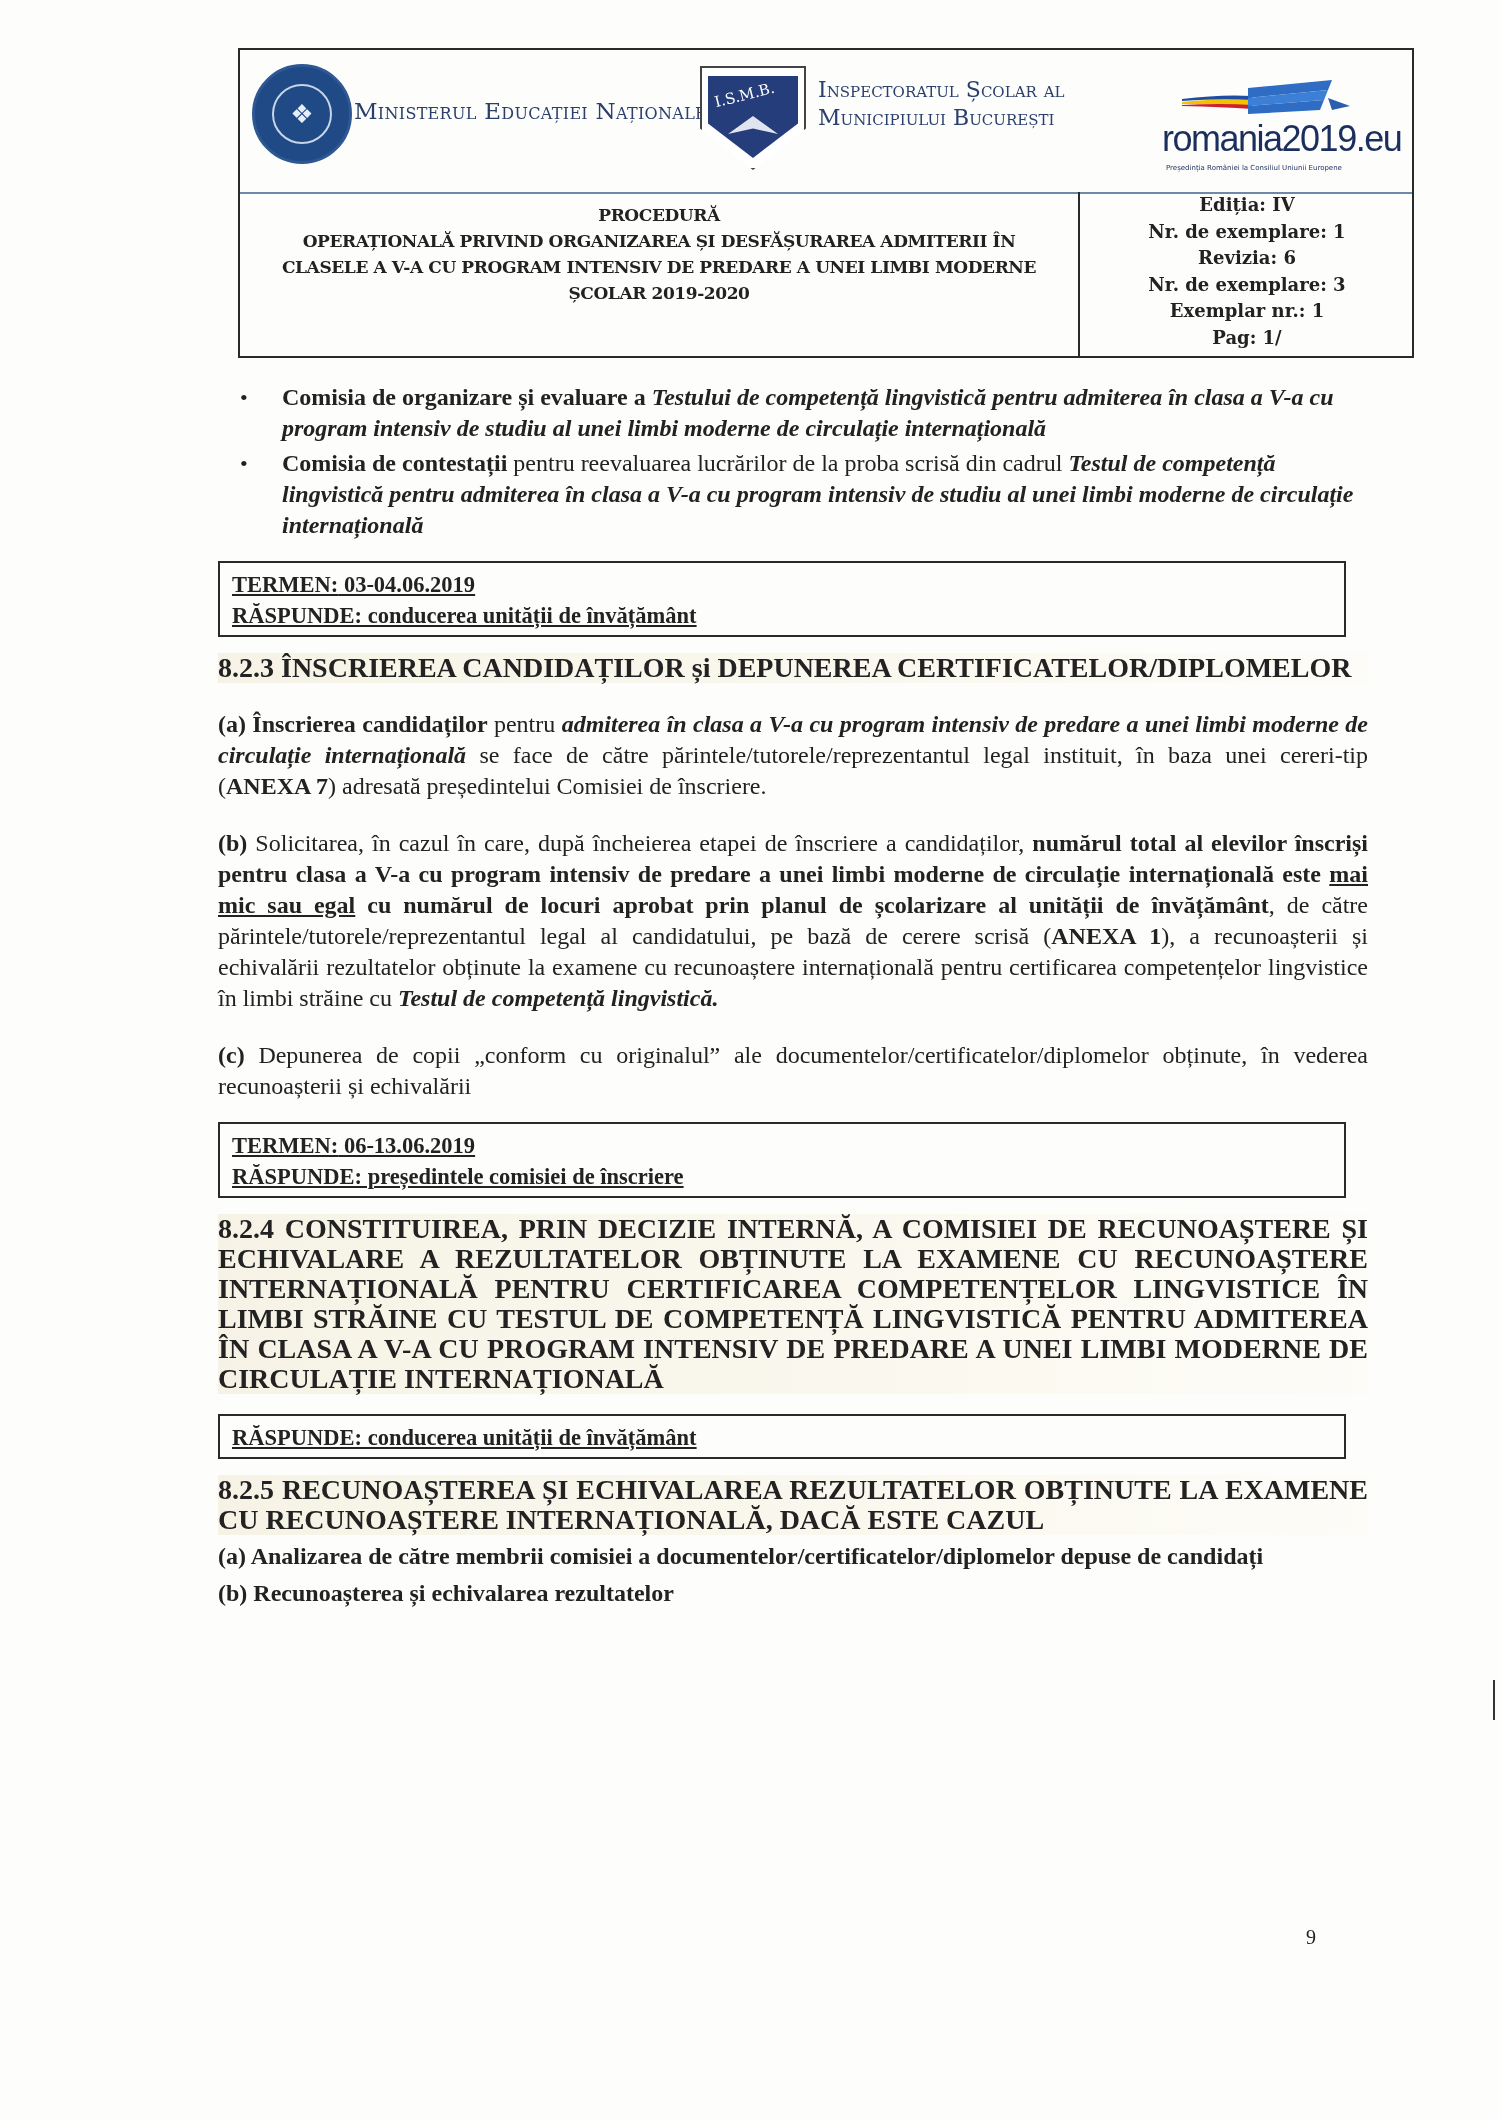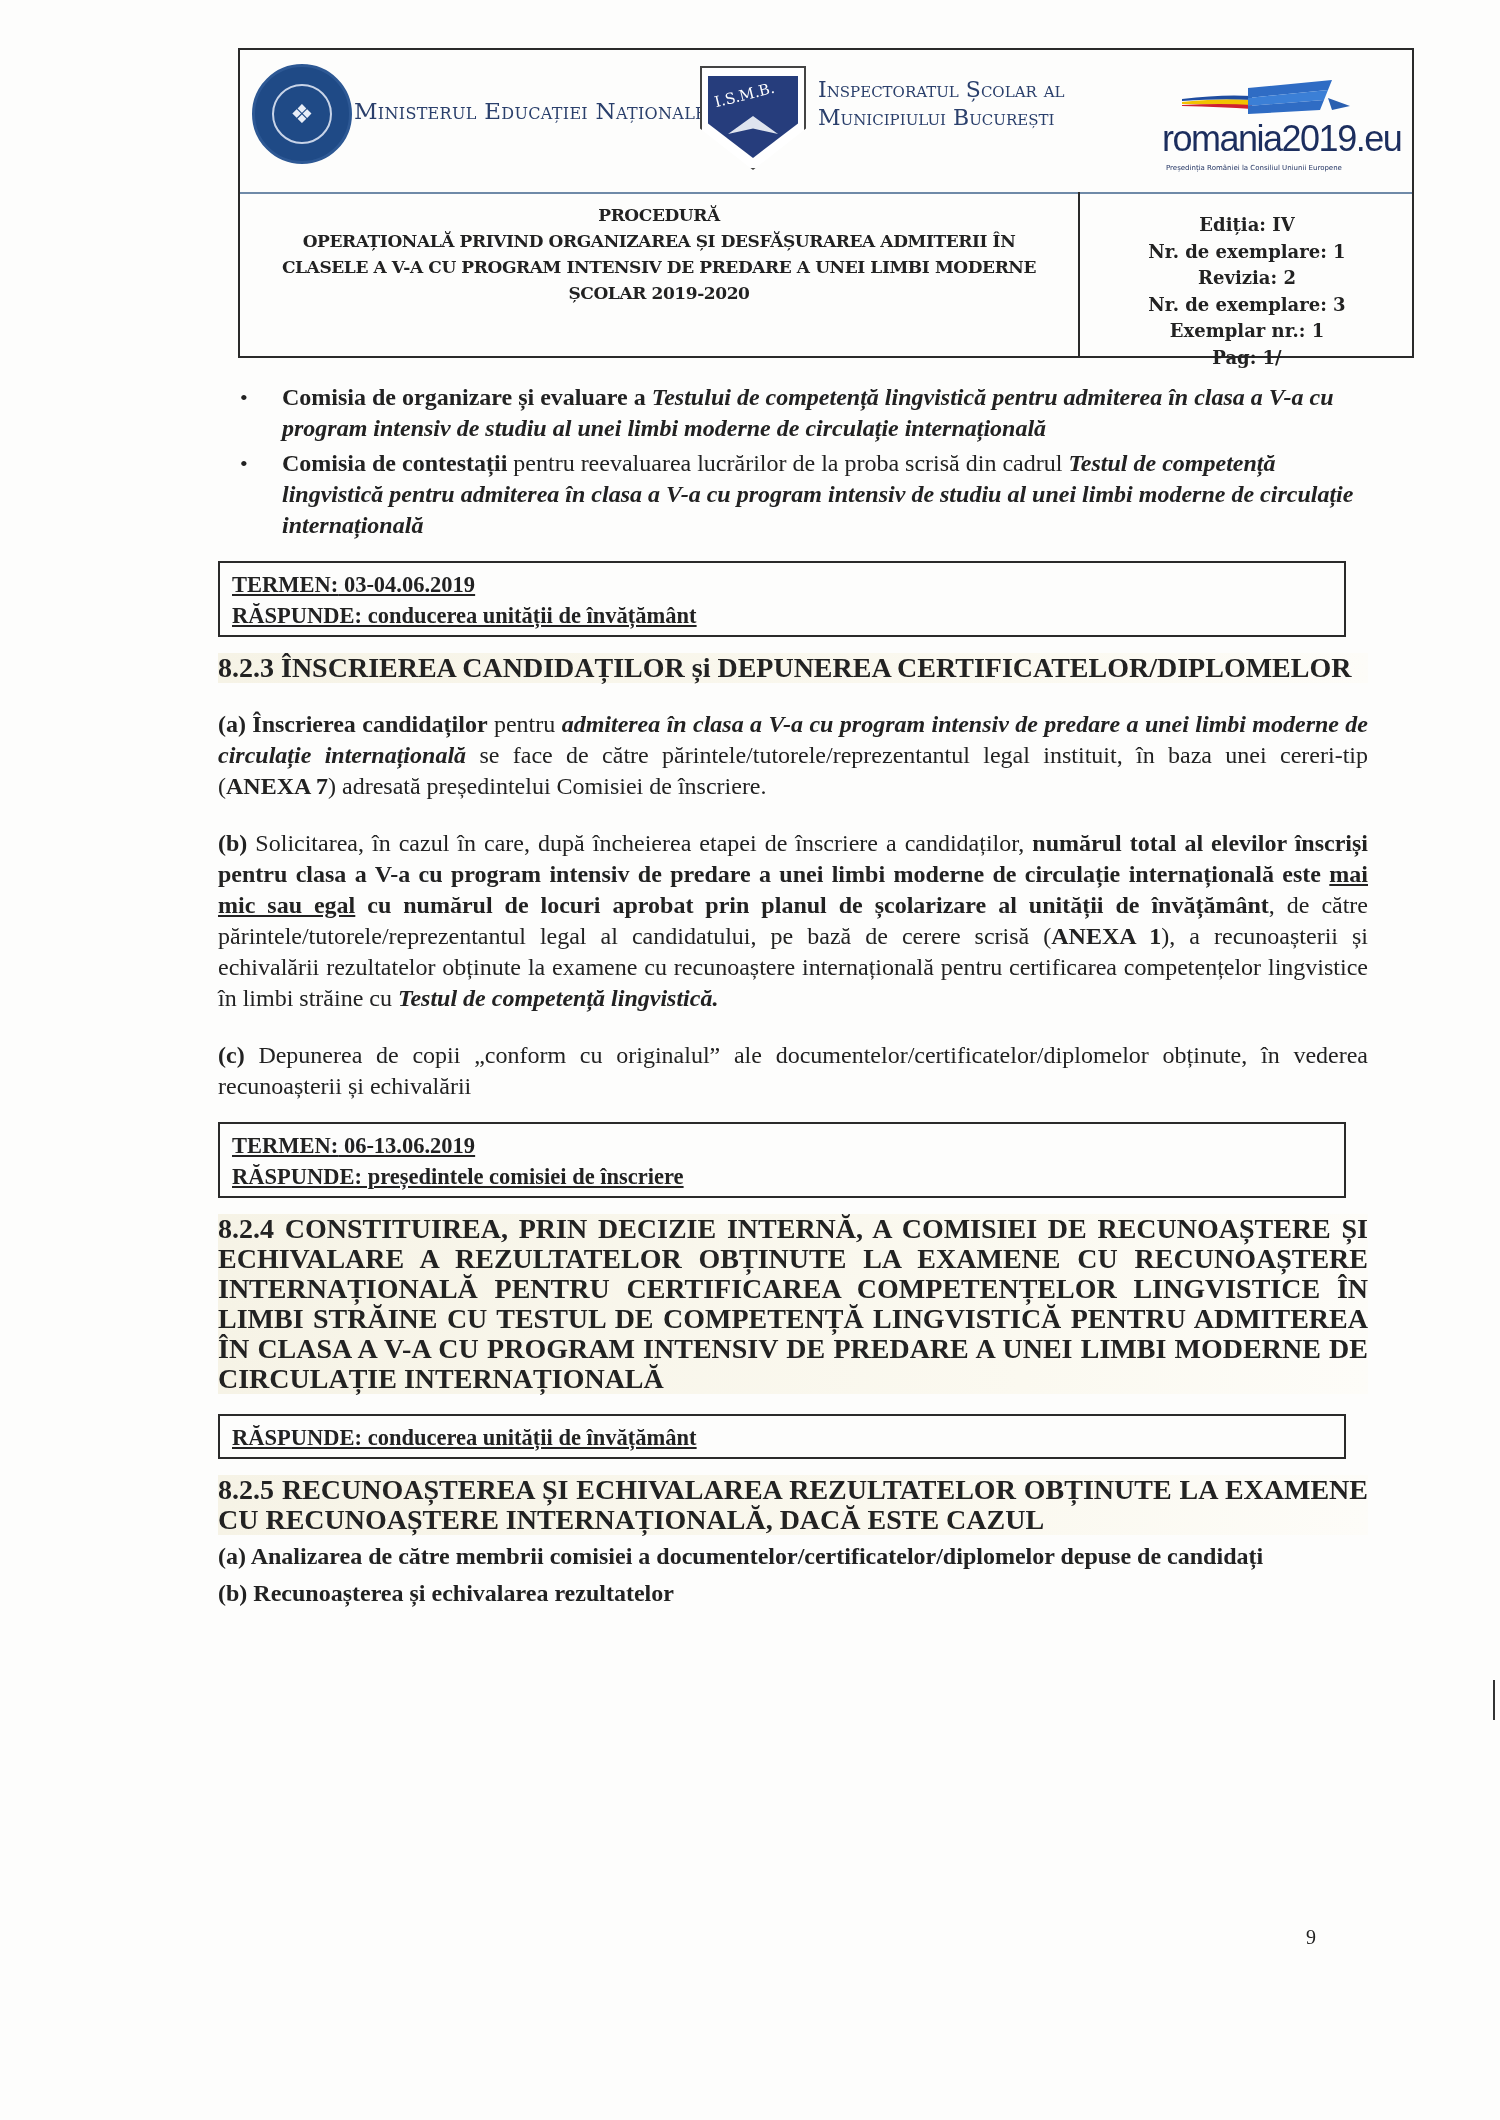--- a/index.html
+++ b/index.html
@@ -17,21 +17,21 @@
   .ismb .shield-in { position:absolute; left:8px; top:10px; width:90px; height:82px; background:#263d7c; clip-path:polygon(0 0,100% 0,100% 58%,50% 100%,0 58%); }
   .ismb .txt { position:absolute; left:14px; top:20px; font-size:15px; color:#fff; font-family:"DejaVu Serif", serif; transform:rotate(-14deg); }
   .ismb .book { position:absolute; left:28px; top:50px; width:50px; height:18px; background:#dfe4ee; clip-path:polygon(0 100%,50% 0,100% 100%,50% 70%); }
   .inspectorat { position:absolute; left:578px; top:26px; font-variant:small-caps; font-size:22px; line-height:28px; color:#2a3f6b; }
   .ro2019 { position:absolute; left:912px; top:22px; width:250px; height:115px; }
   .ro2019 .flag { position:absolute; left:30px; top:4px; width:170px; height:42px; }
   .ro2019 .brand { position:absolute; left:10px; top:46px; font-family:Liberation Sans, sans-serif; font-size:36px; color:#1c2e5e; letter-spacing:-1.5px; }
   .ro2019 .sub { position:absolute; left:14px; top:92px; font-family:"DejaVu Sans", sans-serif; font-size:7px; color:#1c2e5e; white-space:nowrap; }
 
   .title-cell { position:absolute; left:0; top:142px; width:840px; height:164px; border-right:2px solid #2a2a2a; text-align:center; font-family:"DejaVu Serif", serif; font-weight:bold; font-size:17px; line-height:26px; color:#222; padding-top:10px; box-sizing:border-box; letter-spacing:-0.4px; }
-  .meta-cell { position:absolute; left:842px; top:142px; width:330px; height:164px; text-align:center; font-family:"DejaVu Serif", serif; font-weight:bold; font-size:18px; line-height:26.5px; color:#222; padding-top:20px; box-sizing:border-box; }
+  .meta-cell { position:absolute; left:842px; top:142px; width:330px; height:164px; text-align:center; font-family:"DejaVu Serif", serif; font-weight:bold; font-size:18px; line-height:26.5px; color:#222; padding-top:0; box-sizing:border-box; }
 
   
   .content { position:absolute; left:218px; top:360px; width:1150px; font-family:"Liberation Serif", serif; font-size:24px; line-height:31px; color:#222; }
   .bullets { list-style:none; margin:22px 0 0 0; padding:0 0 0 64px; }
   .bullets li { position:relative; margin-bottom:4px; }
   .bullets li::before { content:"\2022"; position:absolute; left:-42px; top:0; font-size:22px; }
   b { font-weight:bold; }
   .bi { font-weight:bold; font-style:italic; }
 
   .termbox { border:2px solid #2a2a2a; padding:6px 10px 4px 12px; font-weight:bold; font-size:22.5px; line-height:31px; margin:20px 0 0 0; width:1128px; box-sizing:border-box;text-decoration:underline; }
@@ -84,21 +84,21 @@
 
     <div class="title-cell">
       <div>PROCEDURĂ</div>
       <div>OPERAȚIONALĂ PRIVIND ORGANIZAREA ȘI DESFĂȘURAREA ADMITERII ÎN</div>
       <div>CLASELE A V-A CU PROGRAM INTENSIV DE PREDARE  A UNEI LIMBI MODERNE</div>
       <div>ȘCOLAR 2019-2020</div>
     </div>
     <div class="meta-cell">
       <div>Ediția: IV</div>
       <div>Nr. de exemplare: 1</div>
-      <div>Revizia: 2</div>
+      <div>Revizia: 6</div>
       <div>Nr. de exemplare: 3</div>
       <div>Exemplar nr.: 1</div>
       <div>Pag: 1/</div>
     </div>
   </div>
 
   <div class="content">
     <ul class="bullets">
       <li>
         <b>Comisia de organizare și evaluare a </b><span class="bi">Testului de competență lingvistică pentru admiterea în clasa a V-a cu program intensiv de studiu al unei limbi moderne de circulație internațională</span>

